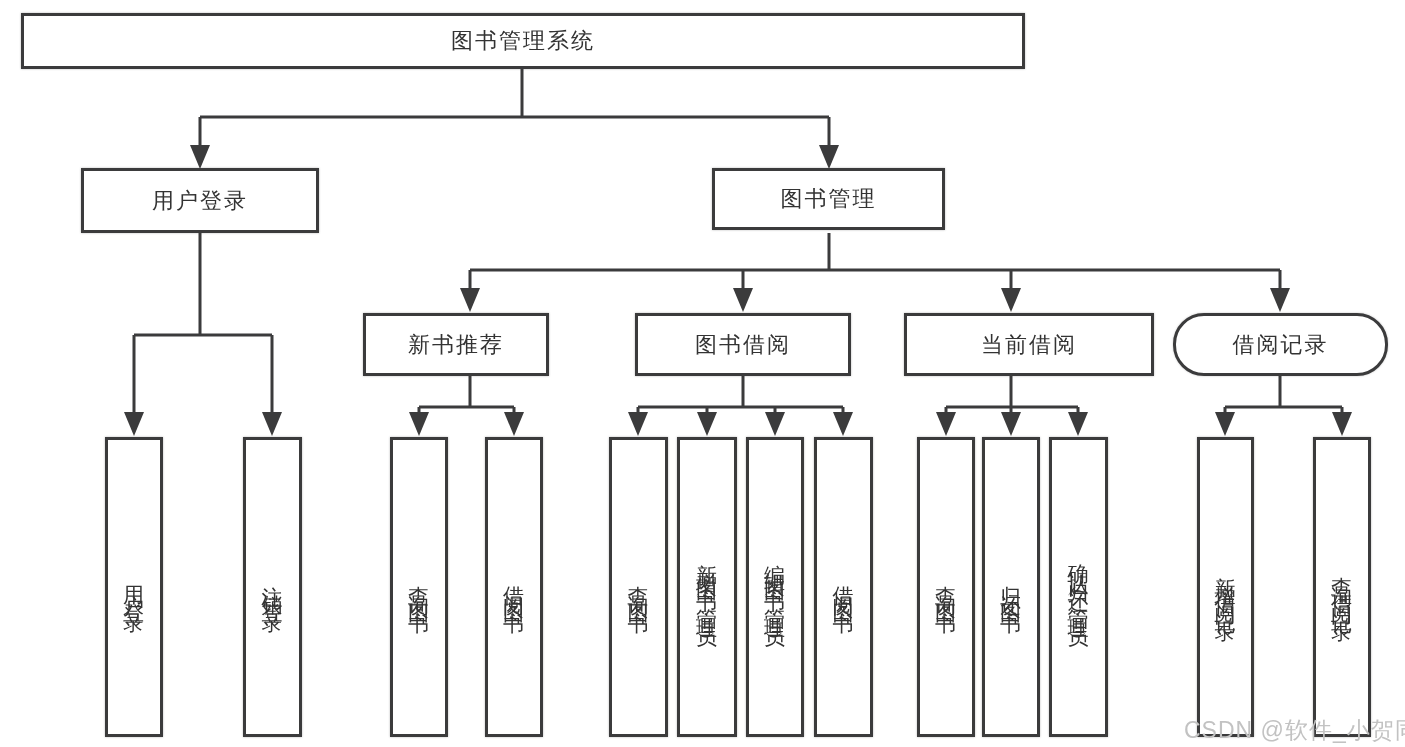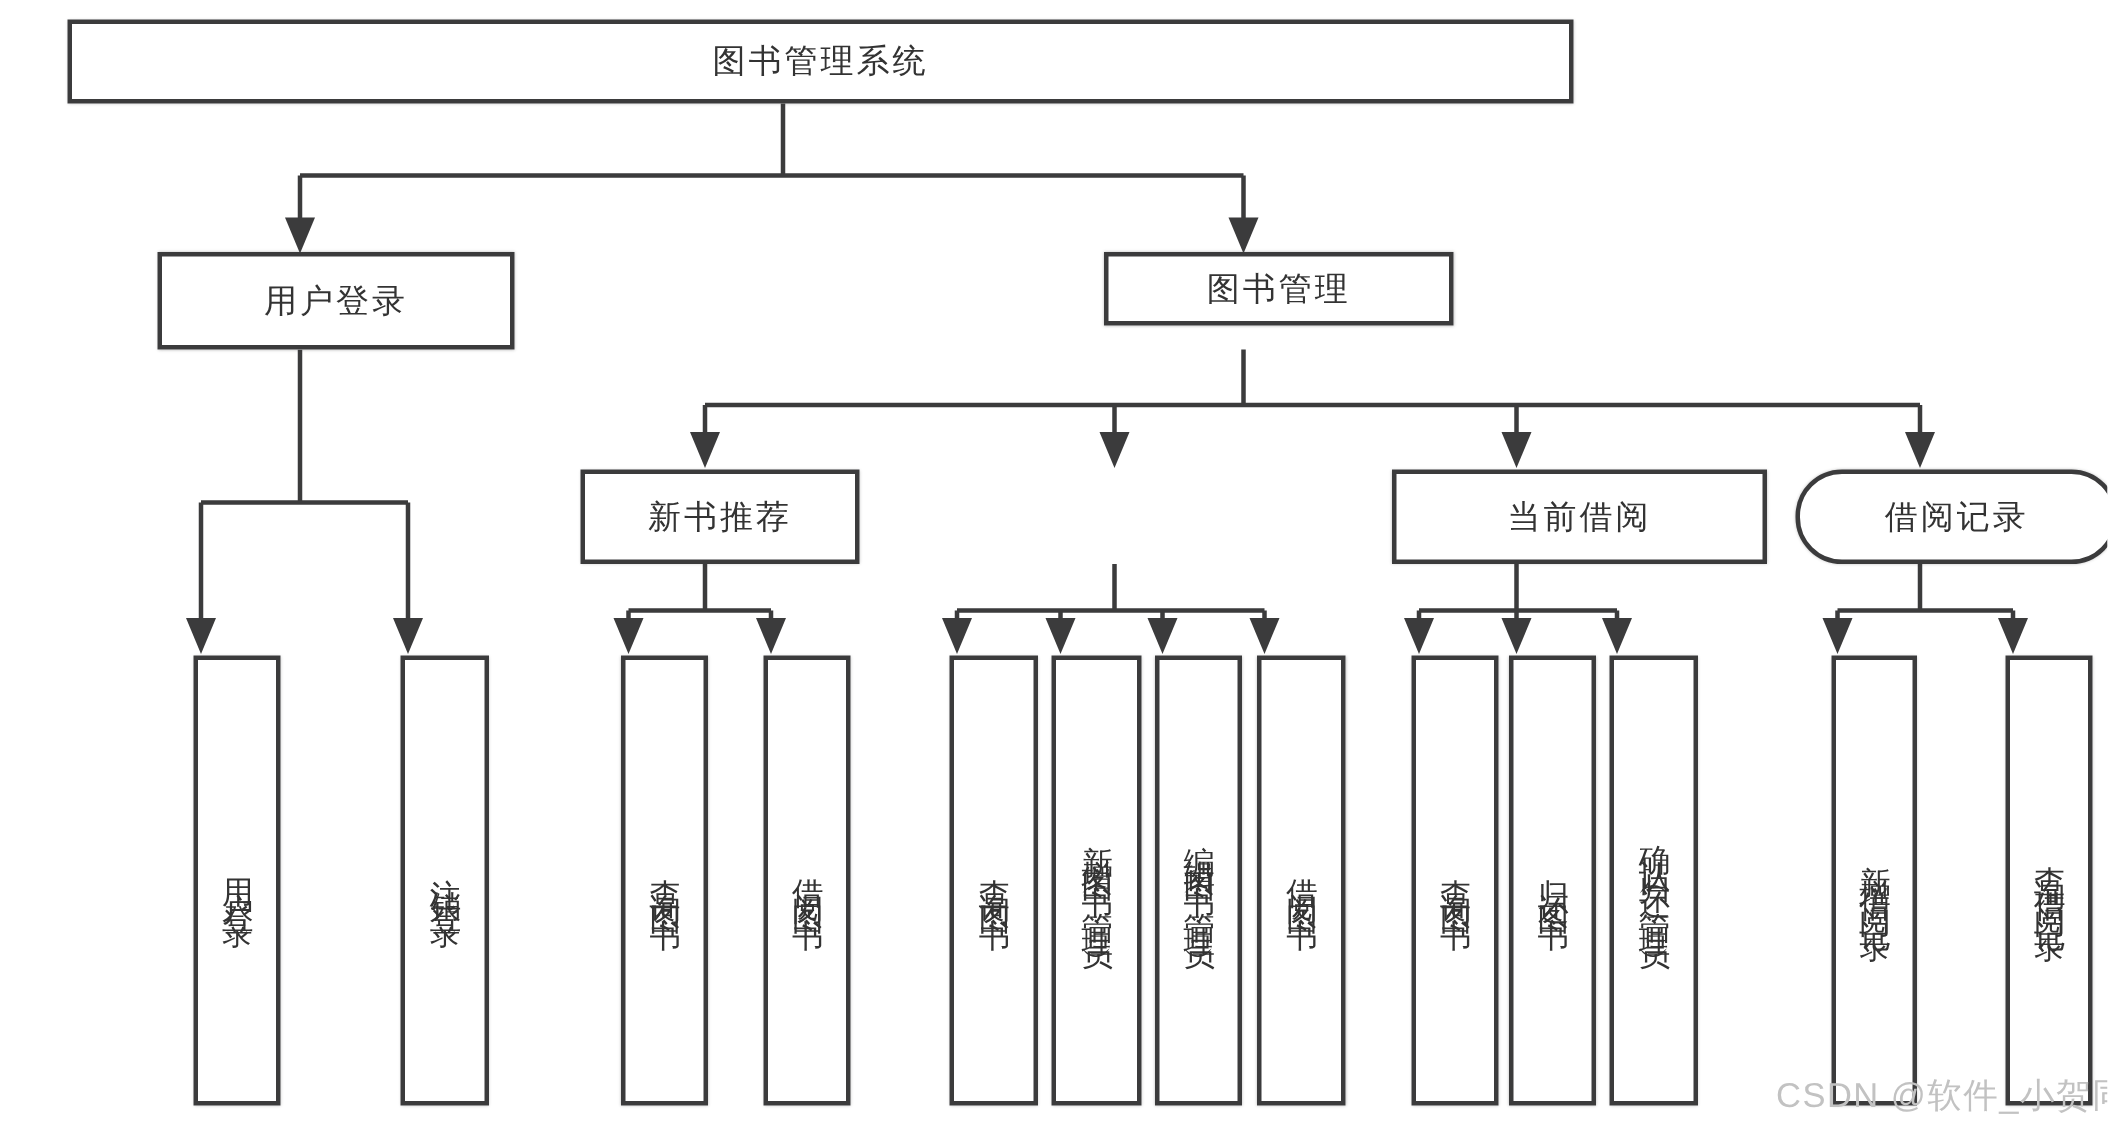--- a/index.html
+++ b/index.html
@@ -40,21 +40,20 @@
   }
   .node {
     position: absolute;
     box-sizing: border-box;
     border: 3px solid var(--color-line);
     background: var(--color-background);
     display: flex;
     align-items: center;
     justify-content: center;
     box-shadow: 0 0 2px rgba(60,60,60,0.35);
-    margin-left: 24px;
   }
   .node.h {
     font-size: 22px;
     letter-spacing: 2px;
     white-space: nowrap;
   }
   .node.v {
     top: 437px;
     height: 300px;
     font-size: 21px;
@@ -105,23 +104,24 @@
     <polygon class="ar" points="936,412 956,412 946,436"></polygon>
     <polygon class="ar" points="1001,412 1021,412 1011,436"></polygon>
     <polygon class="ar" points="1068,412 1088,412 1078,436"></polygon>
     <polygon class="ar" points="1215,412 1235,412 1225,436"></polygon>
     <polygon class="ar" points="1332,412 1352,412 1342,436"></polygon>
   </svg>
 
   <div class="node h" style="left:21px; top:13px; width:1004px; height:56px;">图书管理系统</div>
 
   <div class="node h" style="left:81px; top:168px; width:238px; height:65px;">用户登录</div>
-  <div class="node h" style="left:712px; top:168px; width:233px; height:49px;">图书管理</div>
+  <div class="node h" style="left:712px; top:168px; width:233px; height:62px;">图书管理</div>
 
   <div class="node h" style="left:363px; top:313px; width:186px; height:63px;">新书推荐</div>
+  <div class="node h" style="left:635px; top:313px; width:216px; height:63px;">图书借阅</div>
   <div class="node h" style="left:904px; top:313px; width:250px; height:63px;">当前借阅</div>
   <div class="node h" style="left:1173px; top:313px; width:215px; height:63px;border-radius:31px;">借阅记录</div>
 
   <div class="node v" style="left:105px; width:58px;">用户登录</div>
   <div class="node v" style="left:243px; width:59px;">注销登录</div>
   <div class="node v" style="left:390px; width:58px;">查询图书</div>
   <div class="node v" style="left:485px; width:58px;">借阅图书</div>
   <div class="node v" style="left:609px; width:59px;">查询图书</div>
   <div class="node v" style="left:677px; width:60px;">新增图书（管理员）</div>
   <div class="node v" style="left:746px; width:58px;">编辑图书（管理员）</div>

